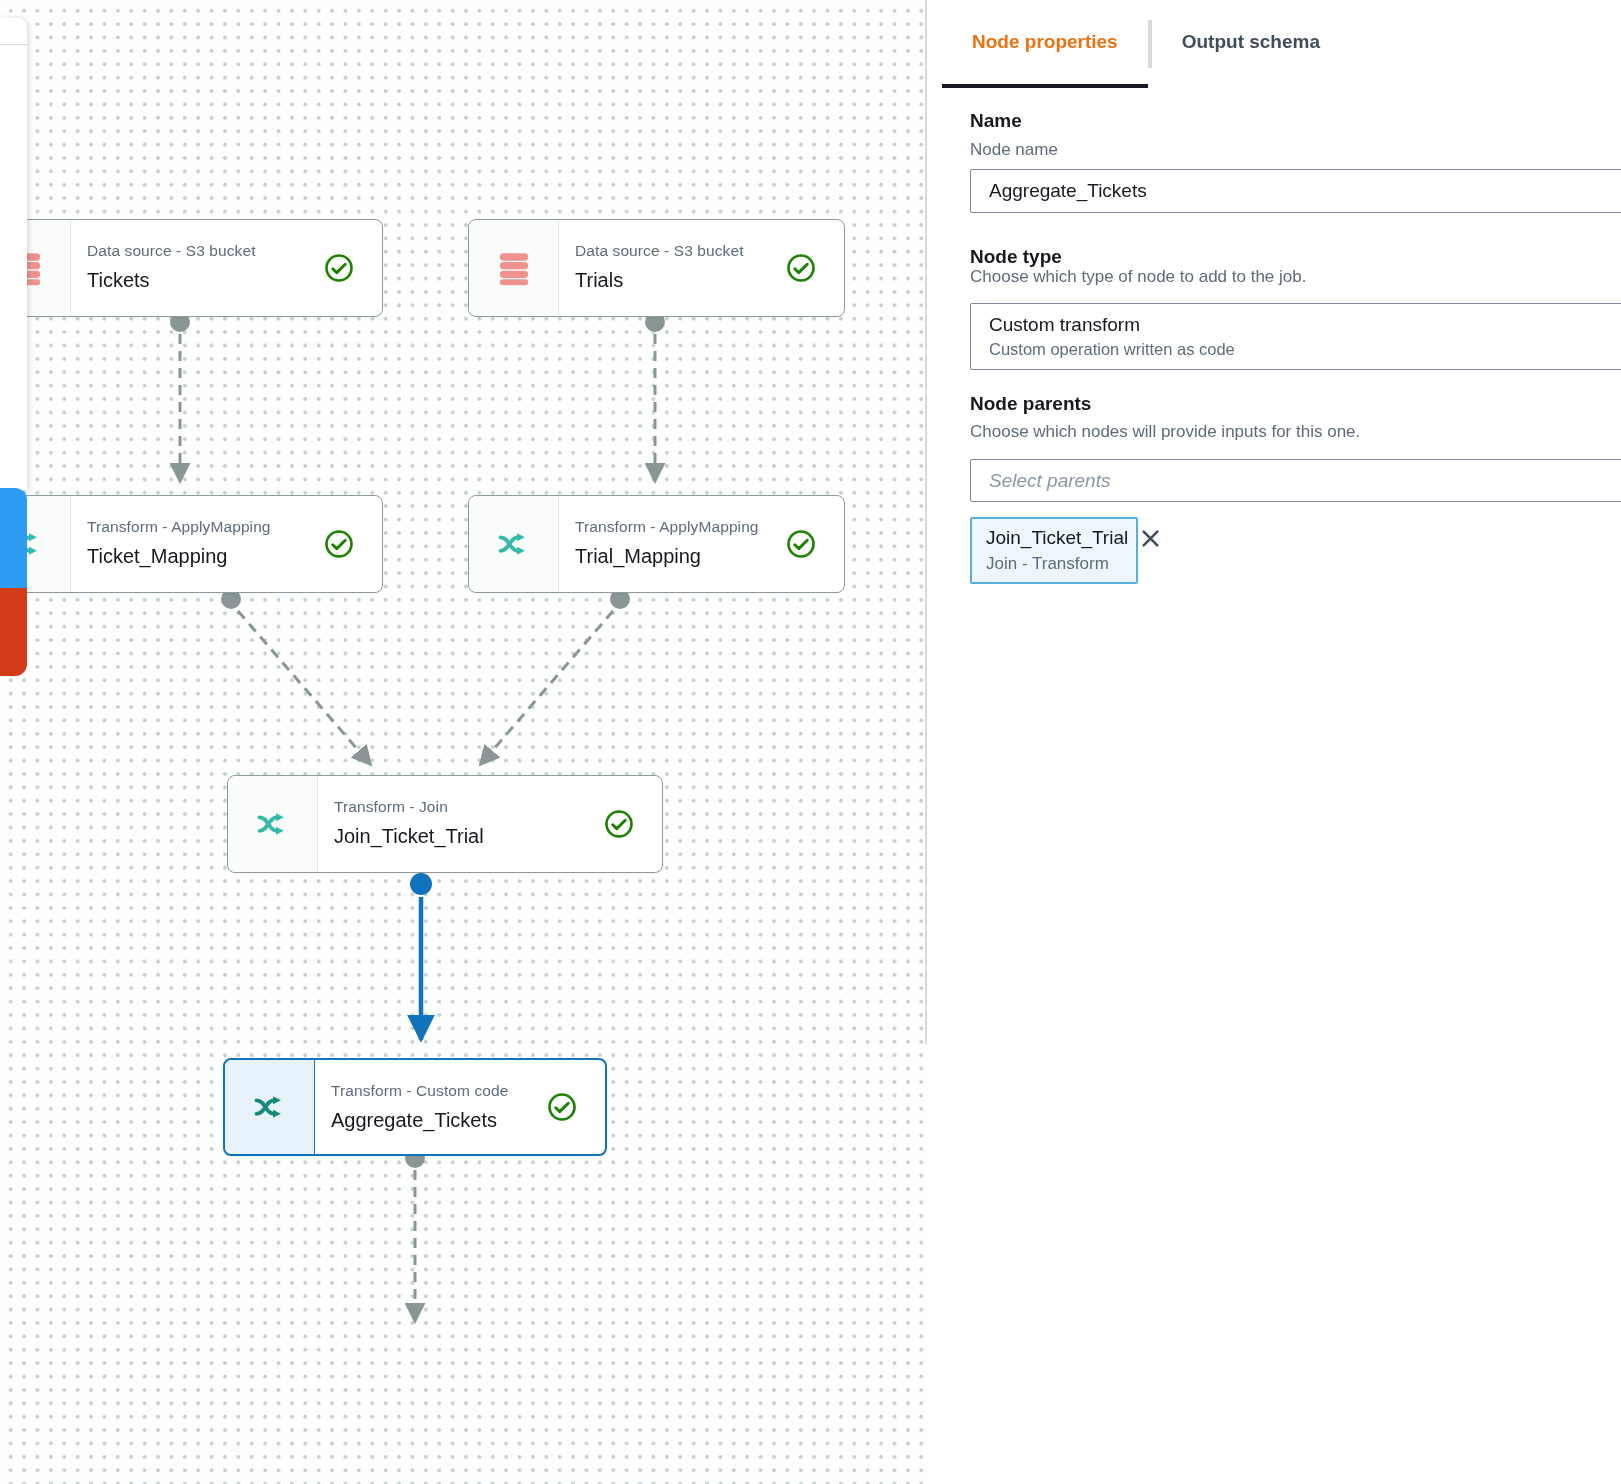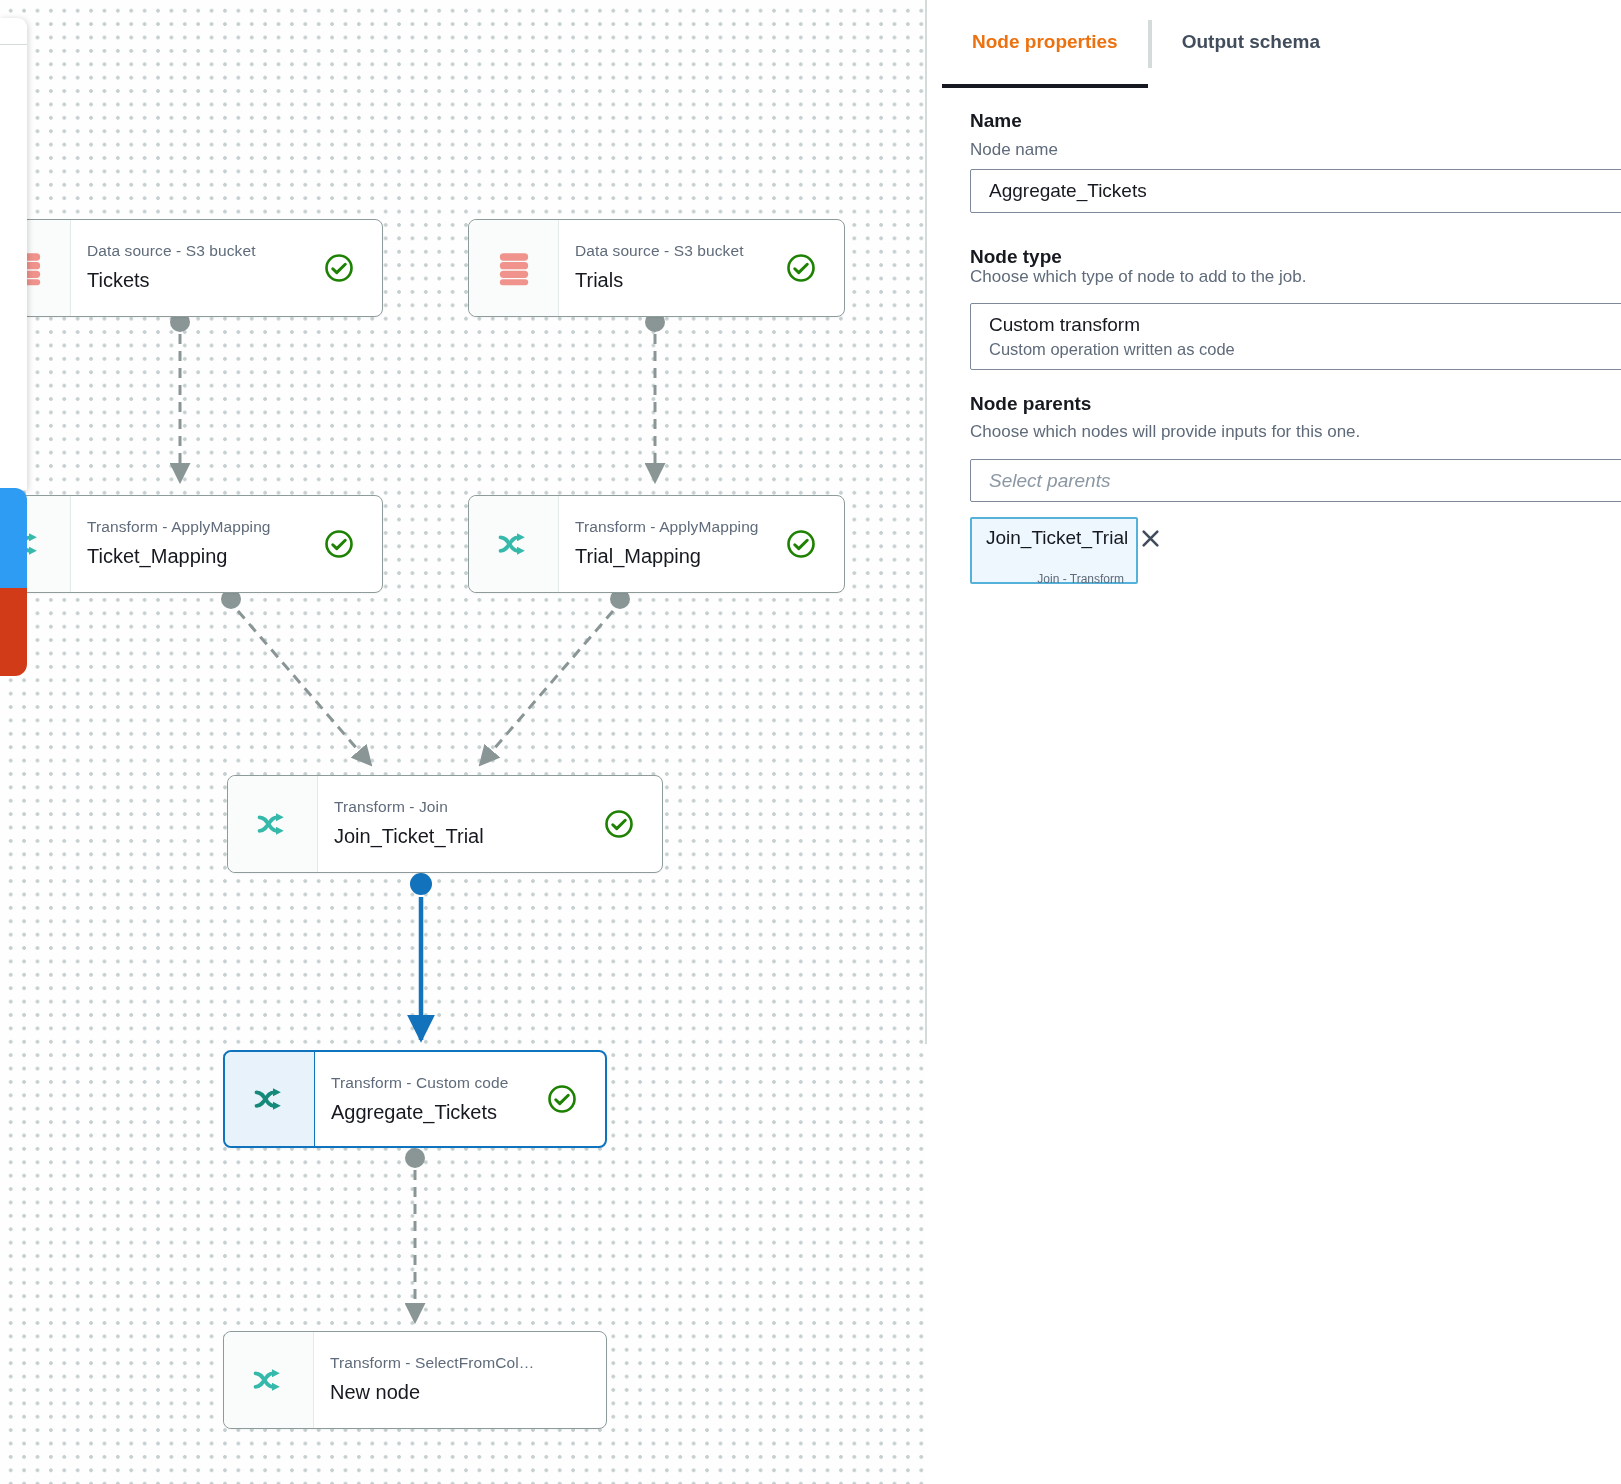--- a/index.html
+++ b/index.html
@@ -19,21 +19,21 @@
   .edges{position:absolute;left:0;top:0;width:925px;height:1484px;z-index:1;}
 
   .node{position:absolute;display:flex;background:#fff;border:1px solid #8e9b9b;border-radius:8px;
     height:98px;z-index:2;box-shadow:0 1px 2px rgba(0,0,0,.04);}
   .icon-cell{width:90px;flex:0 0 90px;background:#fafbfb;border-right:1px solid #e4e9e9;
     border-radius:8px 0 0 8px;display:flex;align-items:center;justify-content:center;}
   .node-body{flex:1;padding:22px 0 0 16px;position:relative;}
   .node-type-label{font-size:15.5px;color:var(--muted);letter-spacing:.1px;}
   .node-title{font-size:20px;color:var(--ink);margin-top:9px;}
   .status{position:absolute;right:28px;top:50%;transform:translateY(-50%);line-height:0;}
-  .node.selected{border:2px solid var(--select-blue);}
+  .node.selected{border:2px solid var(--select-blue);margin-top:8px;}
   .node.selected .icon-cell{background:#e7f2fb;border-right:1.5px solid var(--select-blue);}
   .shuffle .wire{fill:none;stroke:var(--teal);stroke-width:2.5;stroke-linecap:round;}
   .shuffle .head{fill:var(--teal);}
   .node.selected .shuffle .wire{stroke:var(--teal-dark);}
   .node.selected .shuffle .head{fill:var(--teal-dark);}
   .db-icon rect{fill:var(--db-pink);}
   .check-circle{stroke:var(--green);fill:#fff;}
   .check-mark{stroke:var(--green);fill:none;}
 
   
@@ -63,21 +63,21 @@
     font-family:"Liberation Sans",sans-serif;font-size:19px;color:var(--ink);padding:0 18px;}
   input.text-input::placeholder{font-style:italic;color:#8b97a3;}
   .select-box{padding:10px 18px 0 18px;}
   .select-title{font-size:19px;color:var(--ink);}
   .select-desc{font-size:16.5px;color:var(--muted);margin-top:4px;}
   .chip{position:absolute;left:43px;top:429px;width:168px;height:67px;background:#edf7fd;
     border:2px solid #54b1d9;border-radius:2px;padding:8px 12px 0 14px;}
   .chip-title-row{display:flex;align-items:center;gap:10px;}
   .chip-title{font-size:19px;color:var(--ink);}
   .chip-x{cursor:pointer;line-height:0;margin-left:2px;}
-  .chip-sub{font-size:12px;color:var(--muted);margin-top:23px;text-align:right;}
+  .chip-sub{font-size:17px;color:var(--muted);margin-top:5px;}
 </style>
 </head>
 <body>
 
 <div class="stage">
 
   <div class="canvas">
 
     <svg class="edges" width="925" height="1484" viewBox="0 0 925 1484">
       <defs>
@@ -233,34 +233,20 @@
         <div class="node-title">Aggregate_Tickets</div>
         <span class="status">
           <svg width="30" height="30" viewBox="0 0 24 24">
               <circle class="check-circle" cx="12" cy="12" r="10" stroke-width="2.1"></circle>
               <path class="check-mark" d="M7 12.6 l3.2 3.1 L17 9" stroke-width="2.4" stroke-linecap="round" stroke-linejoin="round"></path>
             </svg>
         </span>
       </div>
     </div>
 
-    <div class="node" style="left:223px;top:1331px;width:384px;">
-      <div class="icon-cell">
-        <svg class="shuffle" width="36" height="36" viewBox="0 0 24 24">
-          <path class="wire" d="M3 7.5 C 9 7.5, 9 16.5, 14.5 16.5"></path>
-          <path class="wire" d="M3 16.5 C 9 16.5, 9 7.5, 14.5 7.5"></path>
-          <path class="head" d="M14 13.8 L19.2 16.5 L14 19.2 z"></path>
-          <path class="head" d="M14 4.8 L19.2 7.5 L14 10.2 z"></path>
-        </svg>
-      </div>
-      <div class="node-body">
-        <div class="node-type-label">Transform - SelectFromCol…</div>
-        <div class="node-title">New node</div>
-      </div>
-    </div>
 
     <div class="left-edge">
         <div class="divider"></div>
       </div>
     <div class="legend-blue"></div>
     <div class="legend-red"></div>
   </div>
 
   <div class="panel">
     <div class="tabs">

